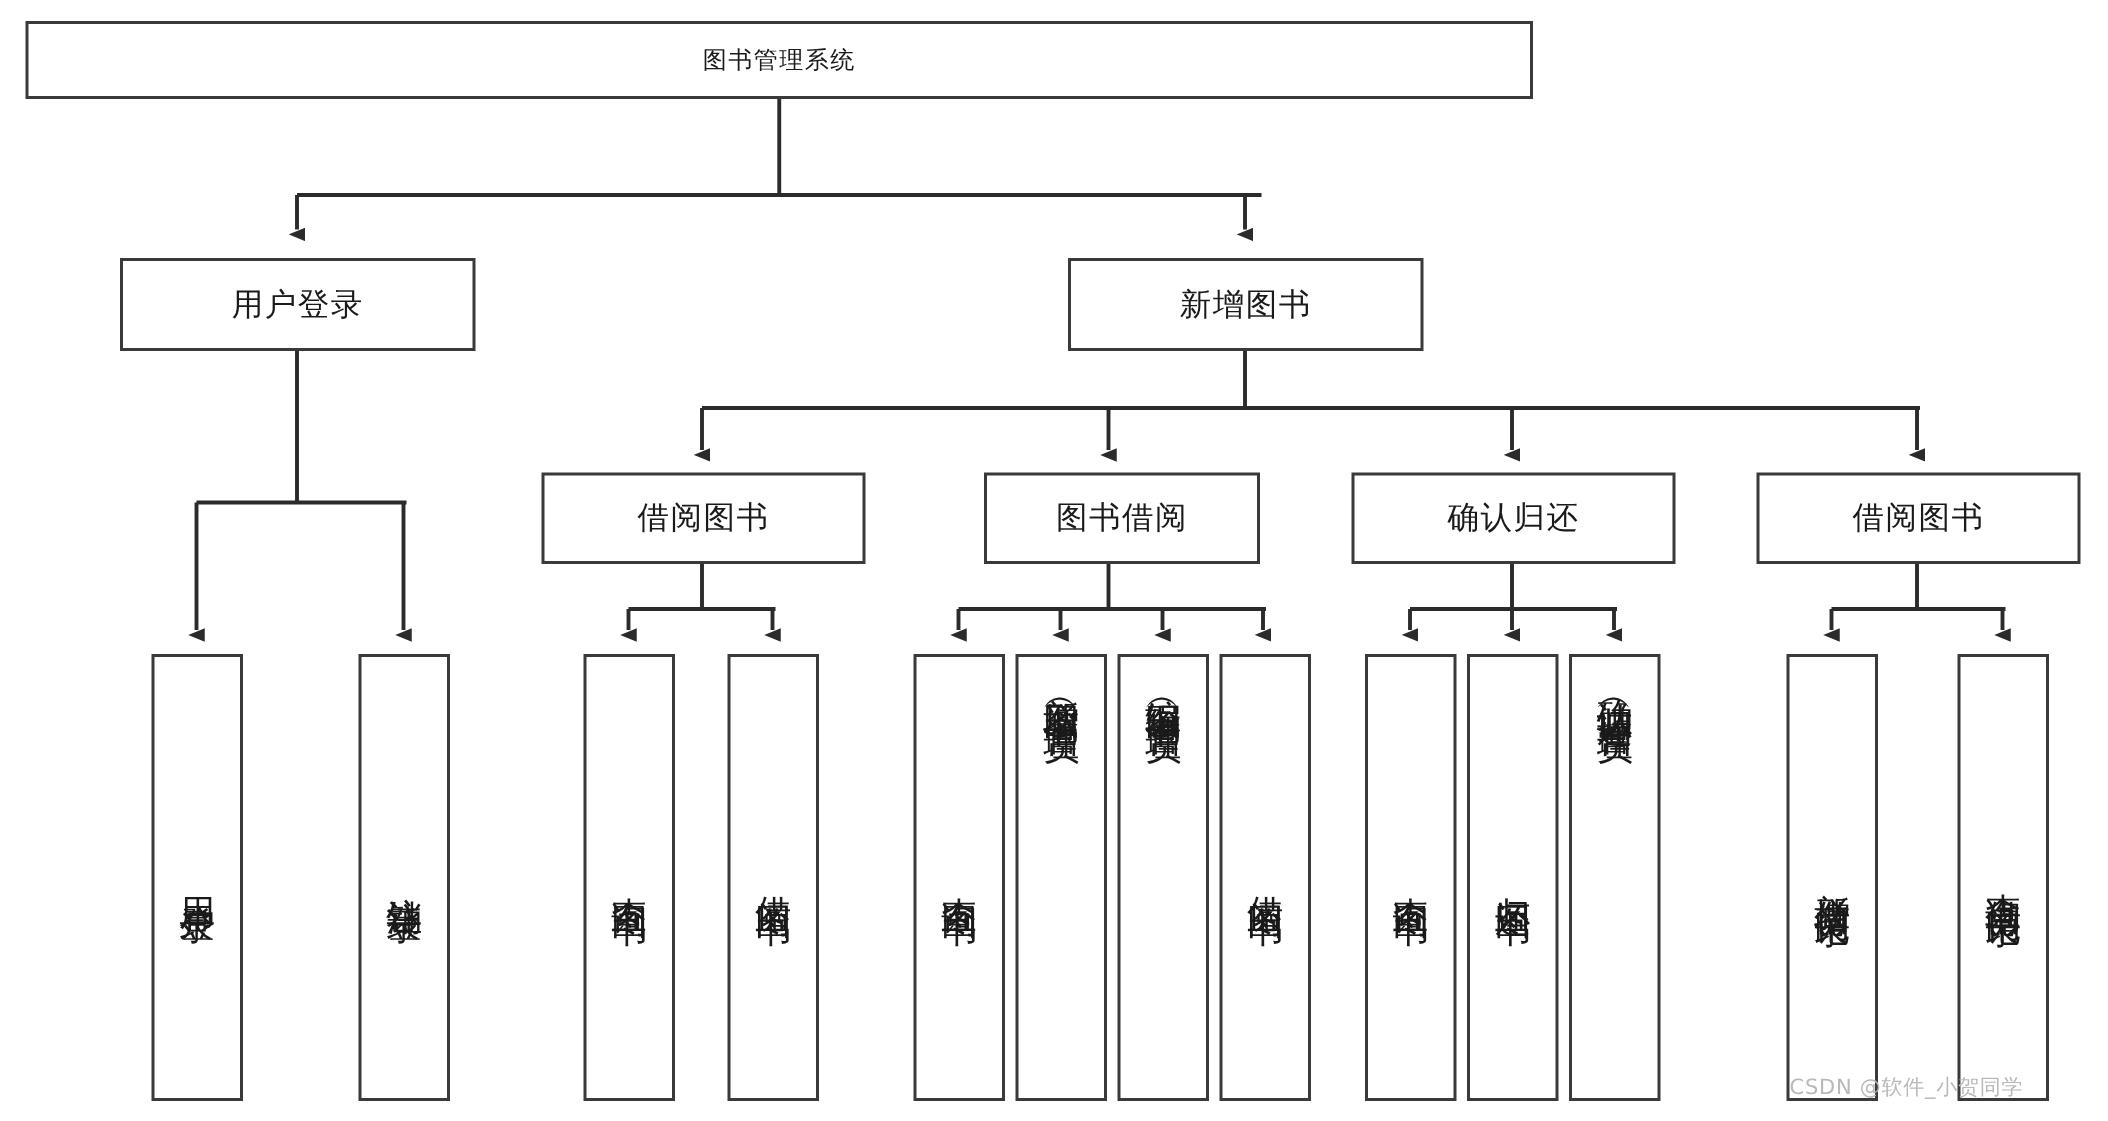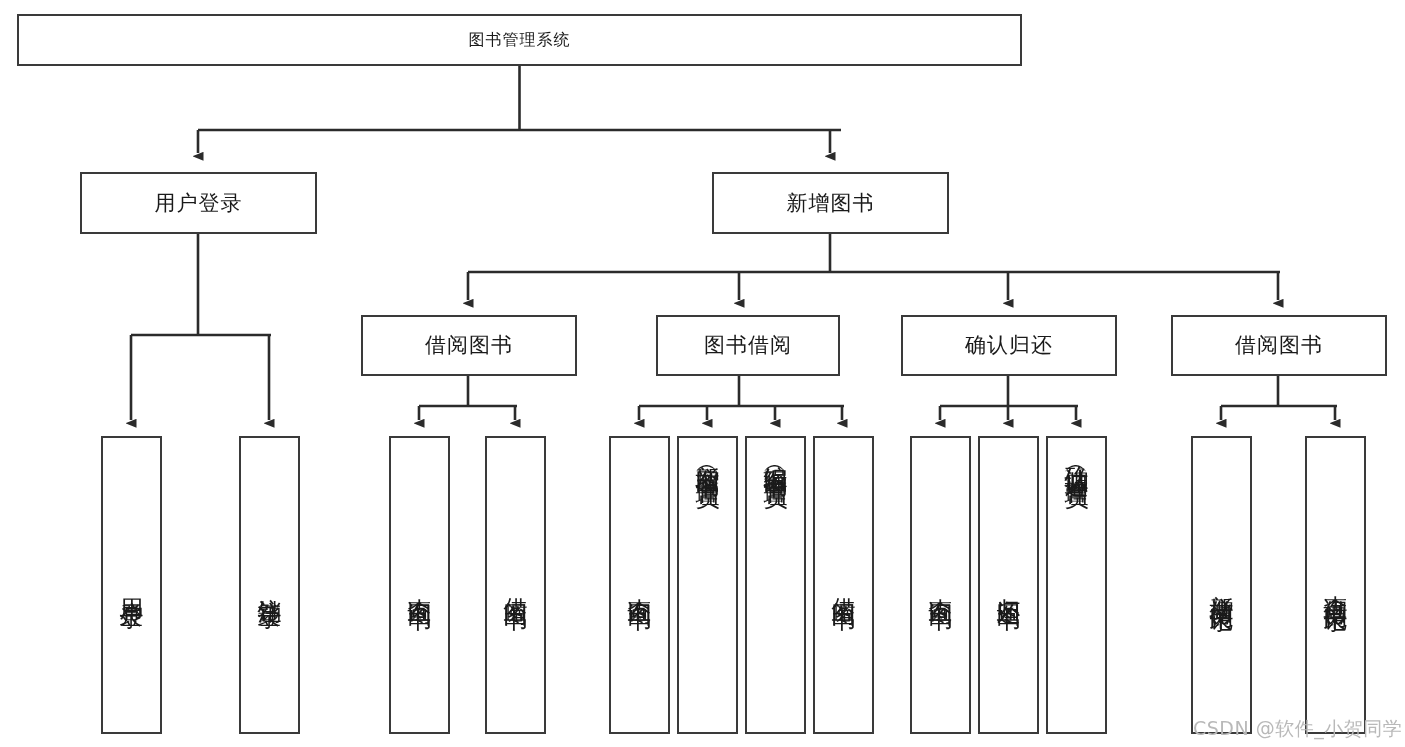--- a/index.html
+++ b/index.html
@@ -64,21 +64,21 @@
     letter-spacing: 3px;
     line-height: 1.0;
     white-space: nowrap;
   }
   .node.vertical.short-leaf {
     align-items: center;
     padding-top: 0;
   }
   .watermark {
     position: absolute;
-    font-size: 19px;
+    font-size: 14px;
     color: #b9b9b9;
     white-space: nowrap;
     letter-spacing: 0.5px;
     user-select: none;
   }
 </style>
 </head>
 <body>
 
 <div id="diagram-root">

